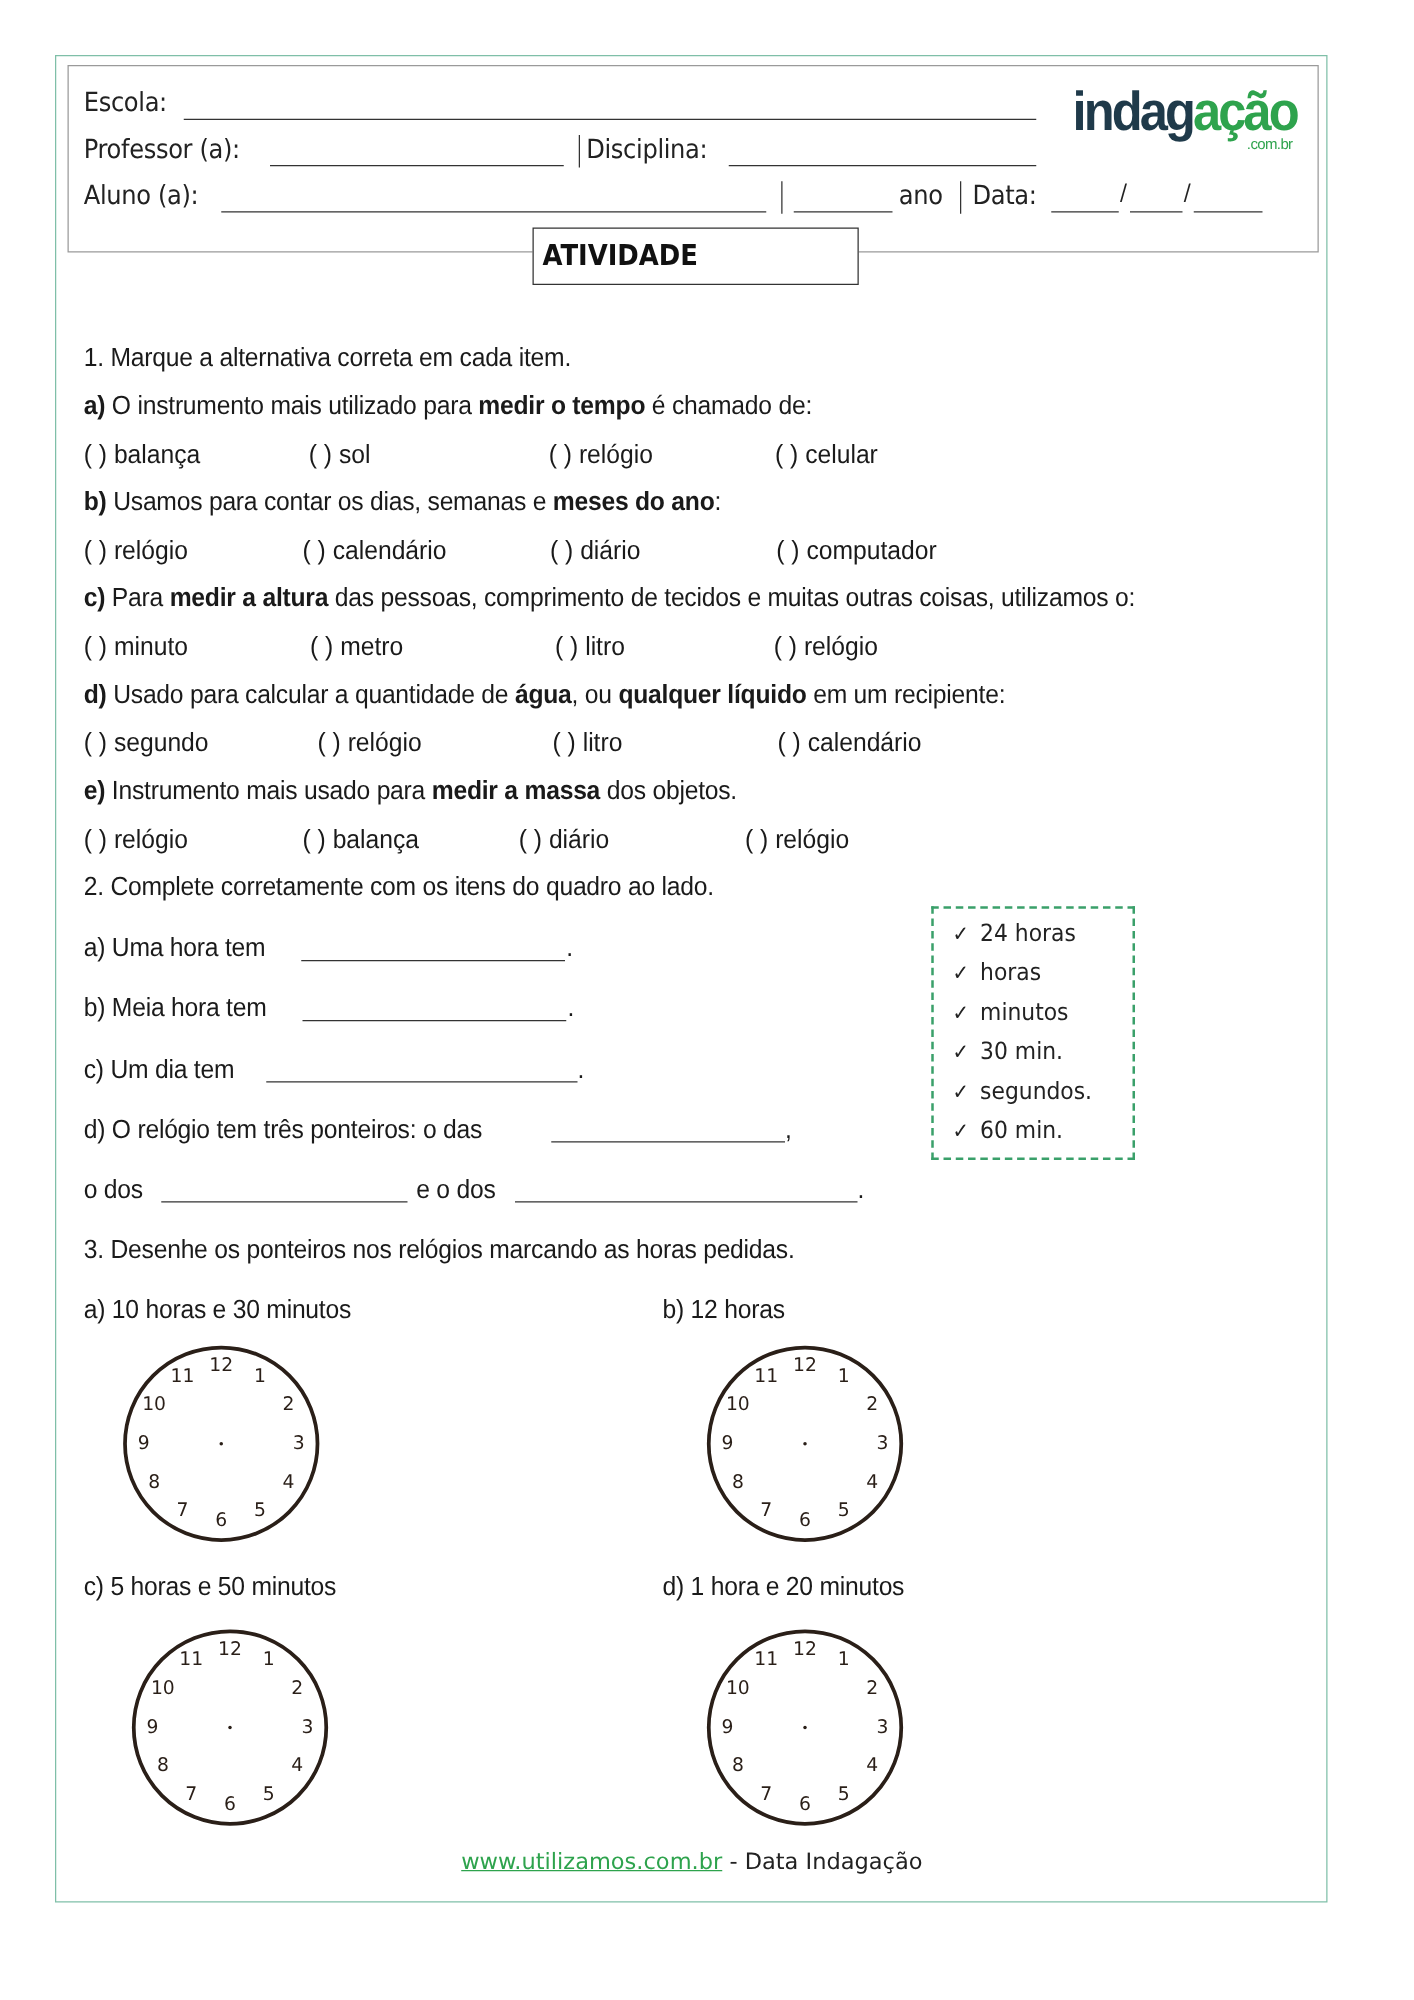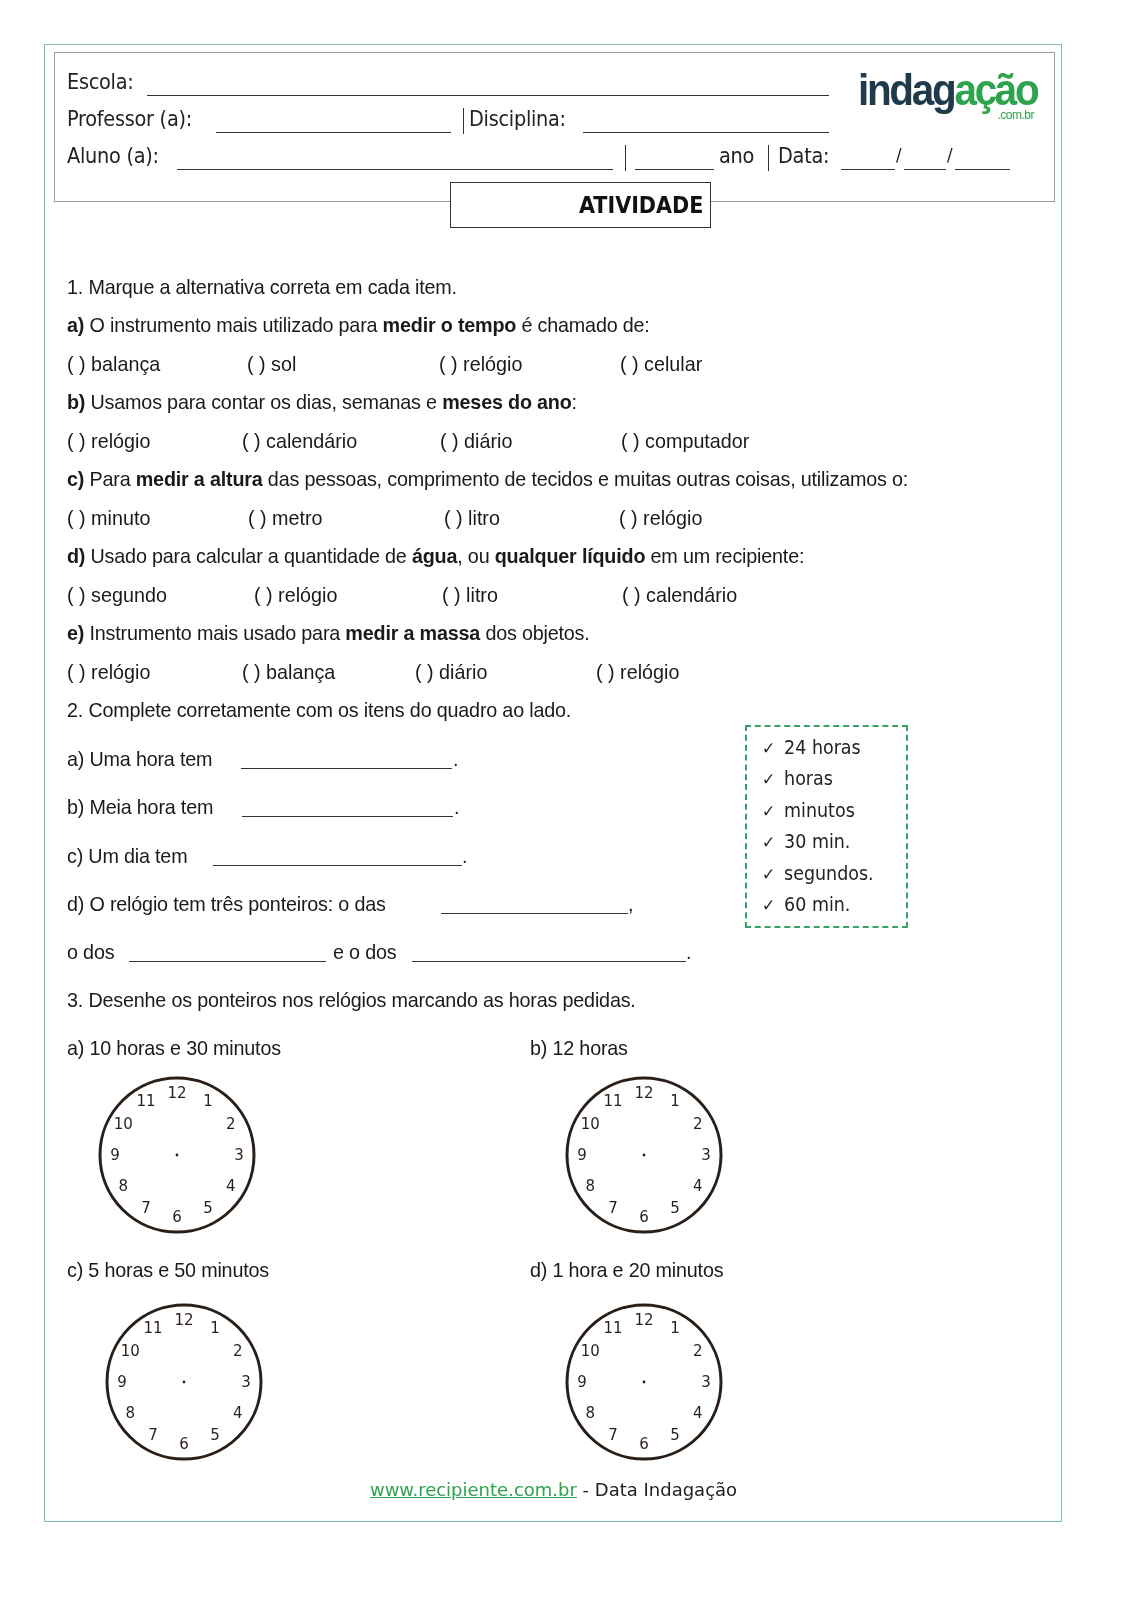--- a/index.html
+++ b/index.html
@@ -15,21 +15,21 @@
   .uline { border-bottom: 1px solid #333; height: 0; }
   .vbar { width: 1px; background: #333; }
   .logo { left: 858px; top: 68px; width: 180px; height: 60px; }
   .logo-main { font-family: "Liberation Sans", sans-serif; font-weight: bold; font-size: 44px;
                letter-spacing: -2.5px; line-height: 44px; transform: scaleX(0.92); transform-origin: left top; white-space: nowrap; }
   .logo-dark { color: #1f3a4a; }
   .logo-green { color: #2ea34d; }
   .logo-sub { position: absolute; right: 4px; top: 40px; font-size: 12px; color: #2ea34d;
               letter-spacing: -0.5px; font-family: "Liberation Sans", sans-serif; }
   .title-box { left: 426px; top: 182px; width: 261px; height: 46px; border: 1.5px solid #333;
-               box-sizing: border-box; background: #fff; display: flex; align-items: center; justify-content: flex-end; margin-left: 24px; }
+               box-sizing: border-box; background: #fff; display: flex; align-items: center; justify-content: flex-start; }
   .title-text { font-family: "DejaVu Sans", sans-serif; font-weight: bold; font-size: 23px; color: #111;
                 transform: scaleX(0.9); }
   .q { font-family: "Liberation Sans", sans-serif; font-size: 21px; color: #1a1a1a; white-space: nowrap;
        letter-spacing: -0.2px; transform: scaleX(0.94); transform-origin: left center; }
   .q b { font-weight: bold; }
   .opt { font-family: "Liberation Sans", sans-serif; font-size: 21px; color: #1a1a1a; white-space: nowrap;
          transform: scaleX(0.94); transform-origin: left center; }
   .wordbox { left: 745px; top: 725px; width: 163px; height: 203px; border: 2px dashed #3aa06a;
              box-sizing: border-box; }
   .word { font-family: "DejaVu Sans", sans-serif; font-size: 19px; color: #222; white-space: nowrap;
@@ -222,14 +222,14 @@
     <text x="112.0" y="134.7" class="clock-num">5</text>
     <text x="81.0" y="143.0" class="clock-num">6</text>
     <text x="50.0" y="134.7" class="clock-num">7</text>
     <text x="27.3" y="112.0" class="clock-num">8</text>
     <text x="19.0" y="81.0" class="clock-num">9</text>
     <text x="27.3" y="50.0" class="clock-num">10</text>
     <text x="50.0" y="27.3" class="clock-num">11</text>
   </svg>
 
 <div class="abs footer">
-  <span class="footer-link">www.recipiente.com.br</span><span> - Data Indagação</span>
+  <span class="footer-link">www.utilizamos.com.br</span><span> - Data Indagação</span>
 </div>
 
 </body></html>

